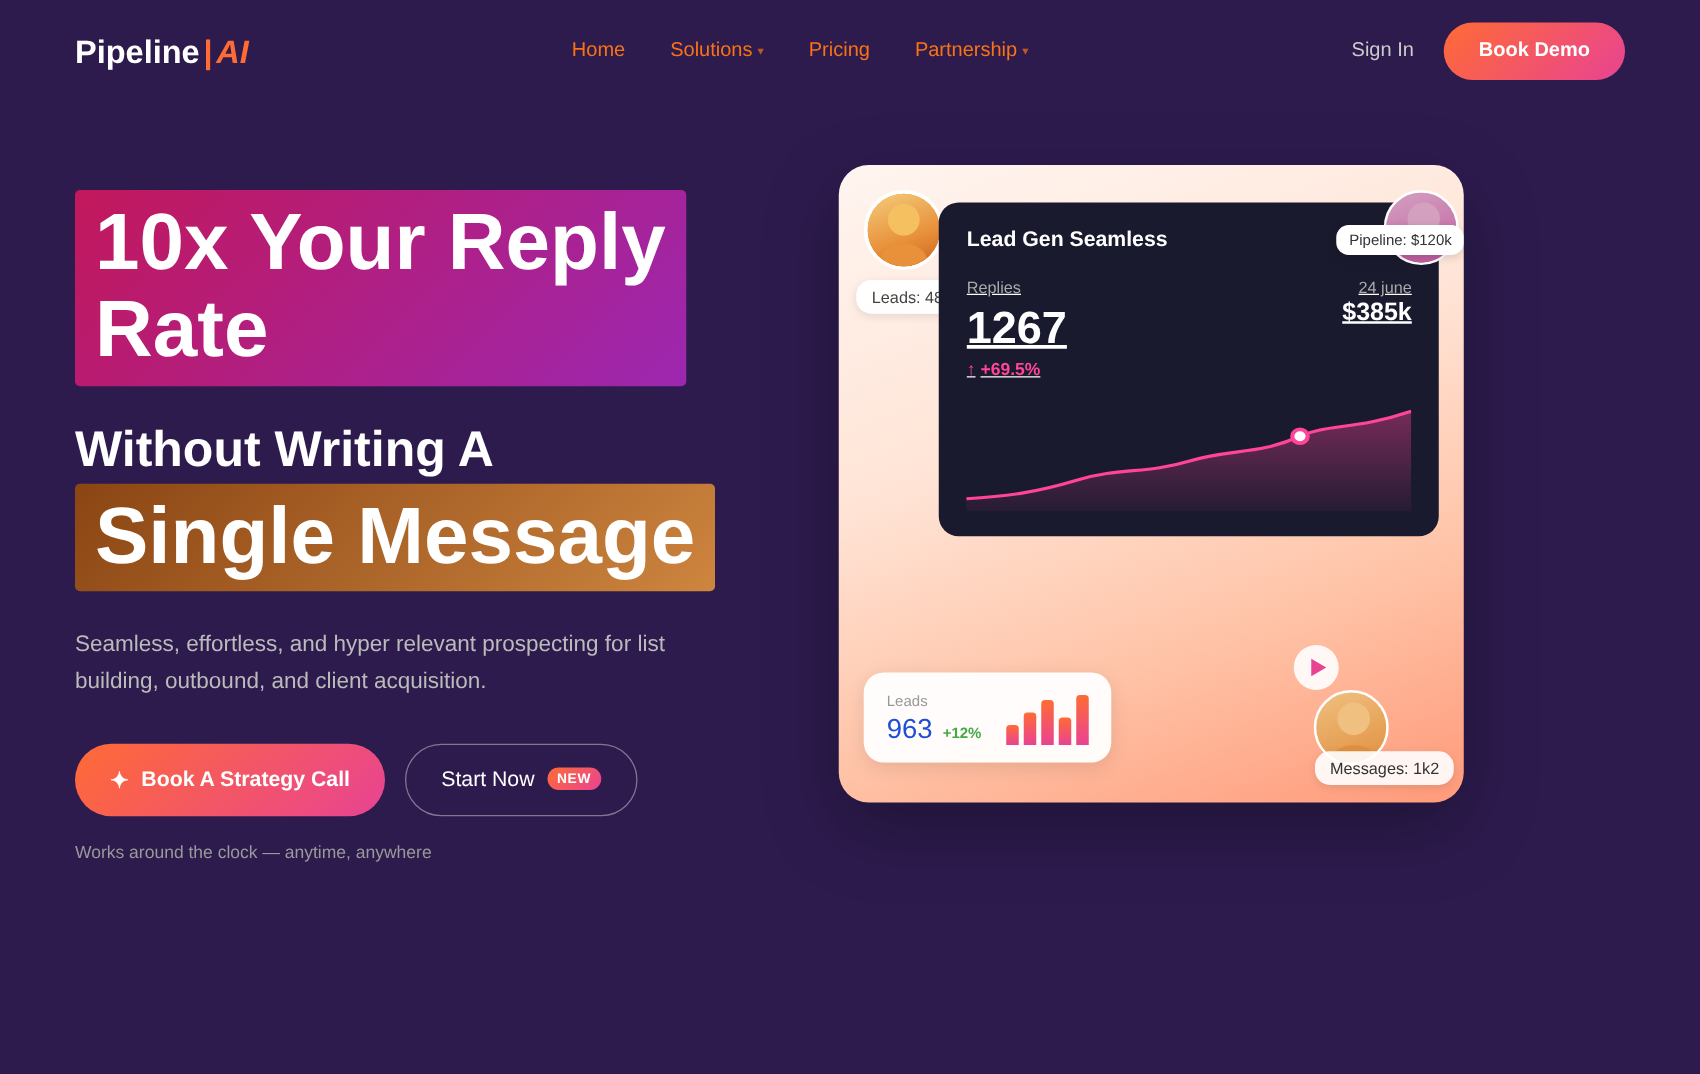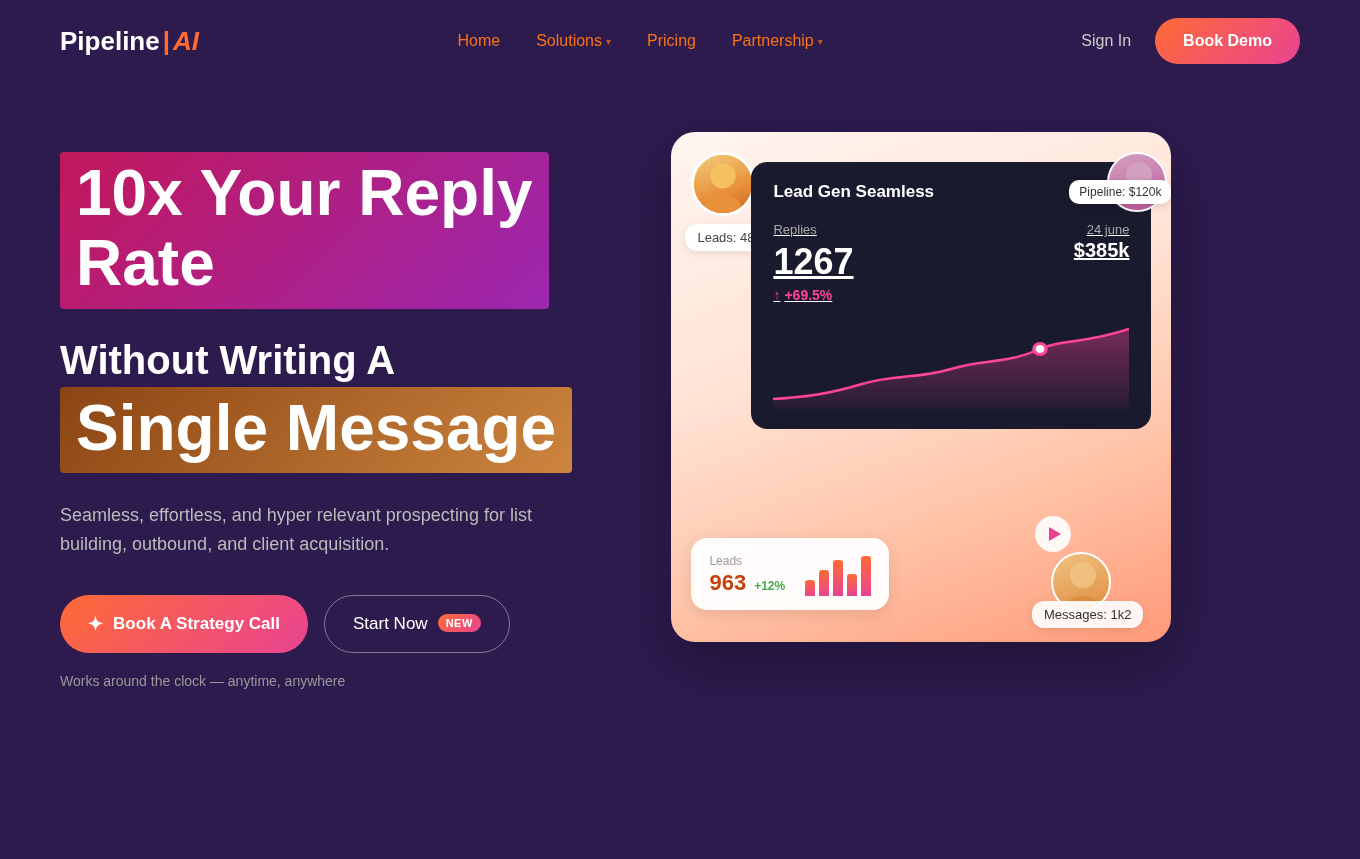--- a/index.html
+++ b/index.html
@@ -356,22 +356,22 @@
       gap: 20px;
       box-shadow: 0 4px 16px rgba(0,0,0,0.1);
     }
     .bottom-stat-label {
       font-size: 12px;
       color: #999;
       margin-bottom: 2px;
     }
     .bottom-stat-value {
       font-size: 22px;
-      font-weight: 700;
-      color: #c2410c;
+      font-weight: 400;
+      color: #1d4ed8;
     }
     .bottom-stat-change {
       font-size: 12px;
       color: #44AA44;
       font-weight: 600;
     }
 
     
     .mini-bars {
       display: flex;
@@ -382,21 +382,21 @@
     .mini-bar {
       width: 10px;
       border-radius: 3px 3px 0 0;
       background: linear-gradient(180deg, #FF6B35, #E84393);
     }
 
     
     .messages-badge {
       position: absolute;
       bottom: 14px;
-      right: 28px;
+      right: 8px;
       background: rgba(255,255,255,0.9);
       border-radius: 12px;
       padding: 6px 12px;
       font-size: 13px;
       color: #333;
       font-weight: 500;
       box-shadow: 0 2px 8px rgba(0,0,0,0.1);
     }
 
     

